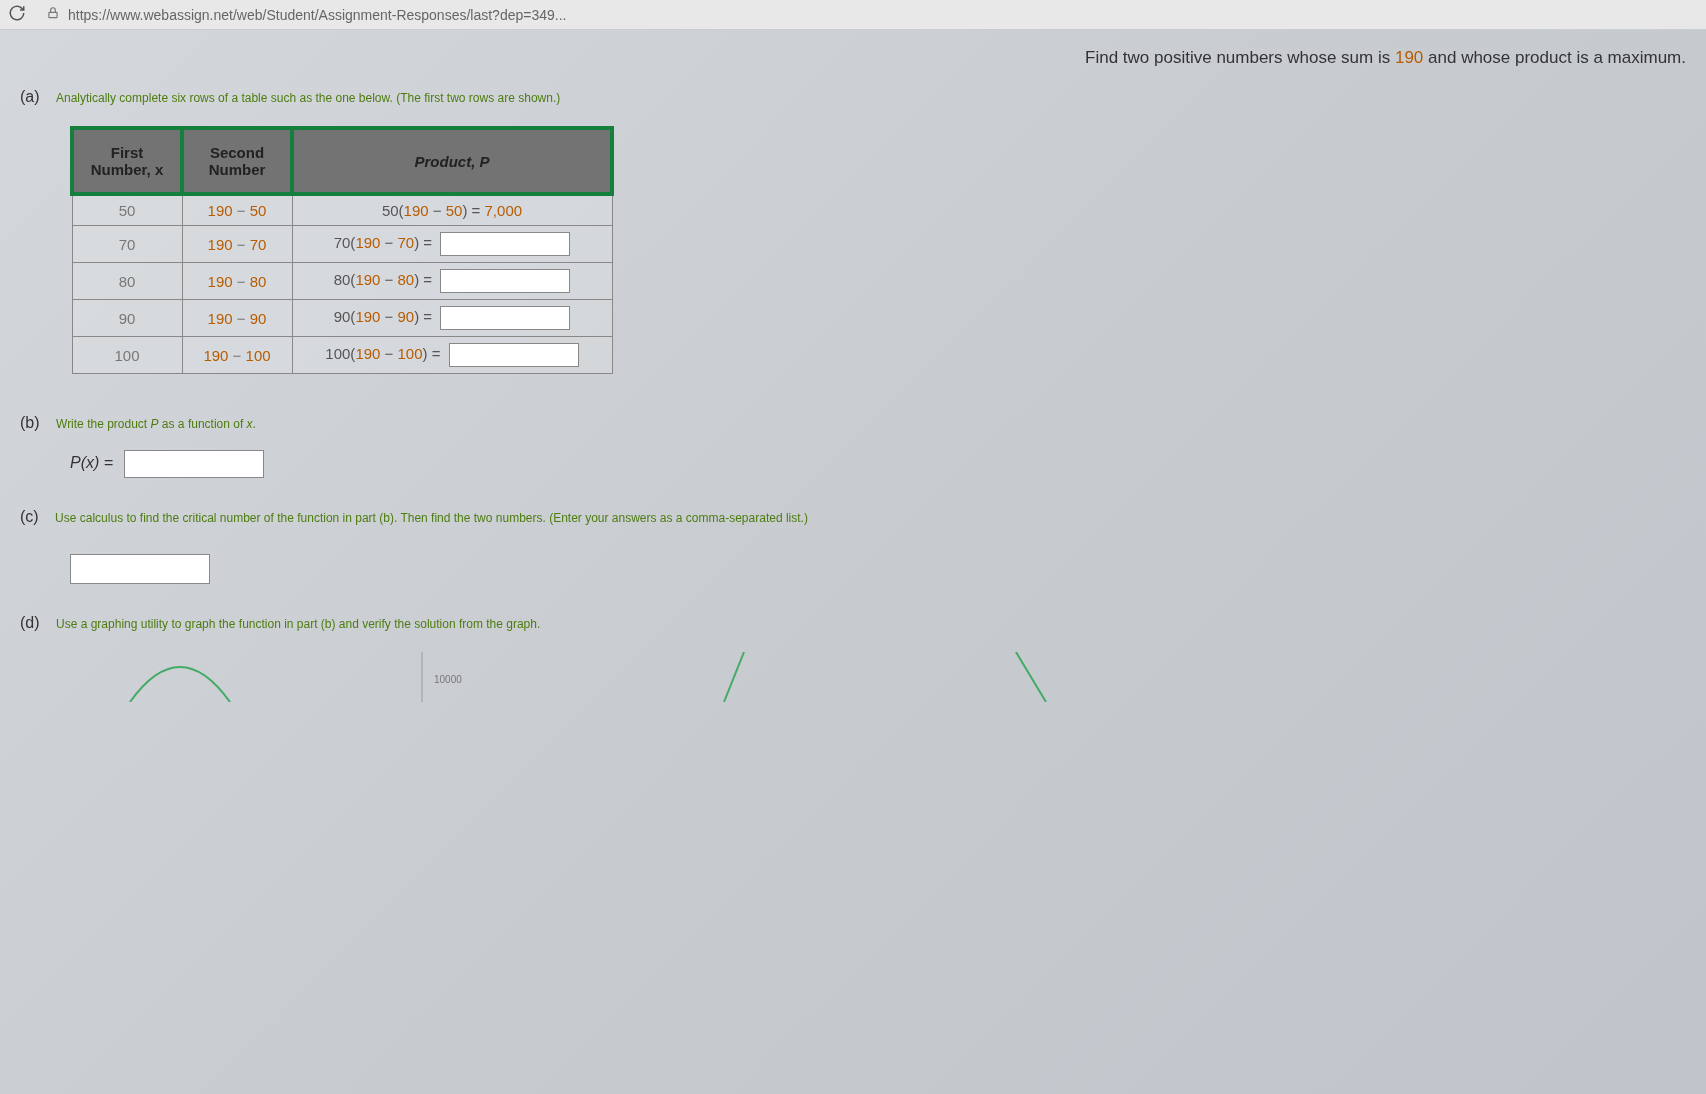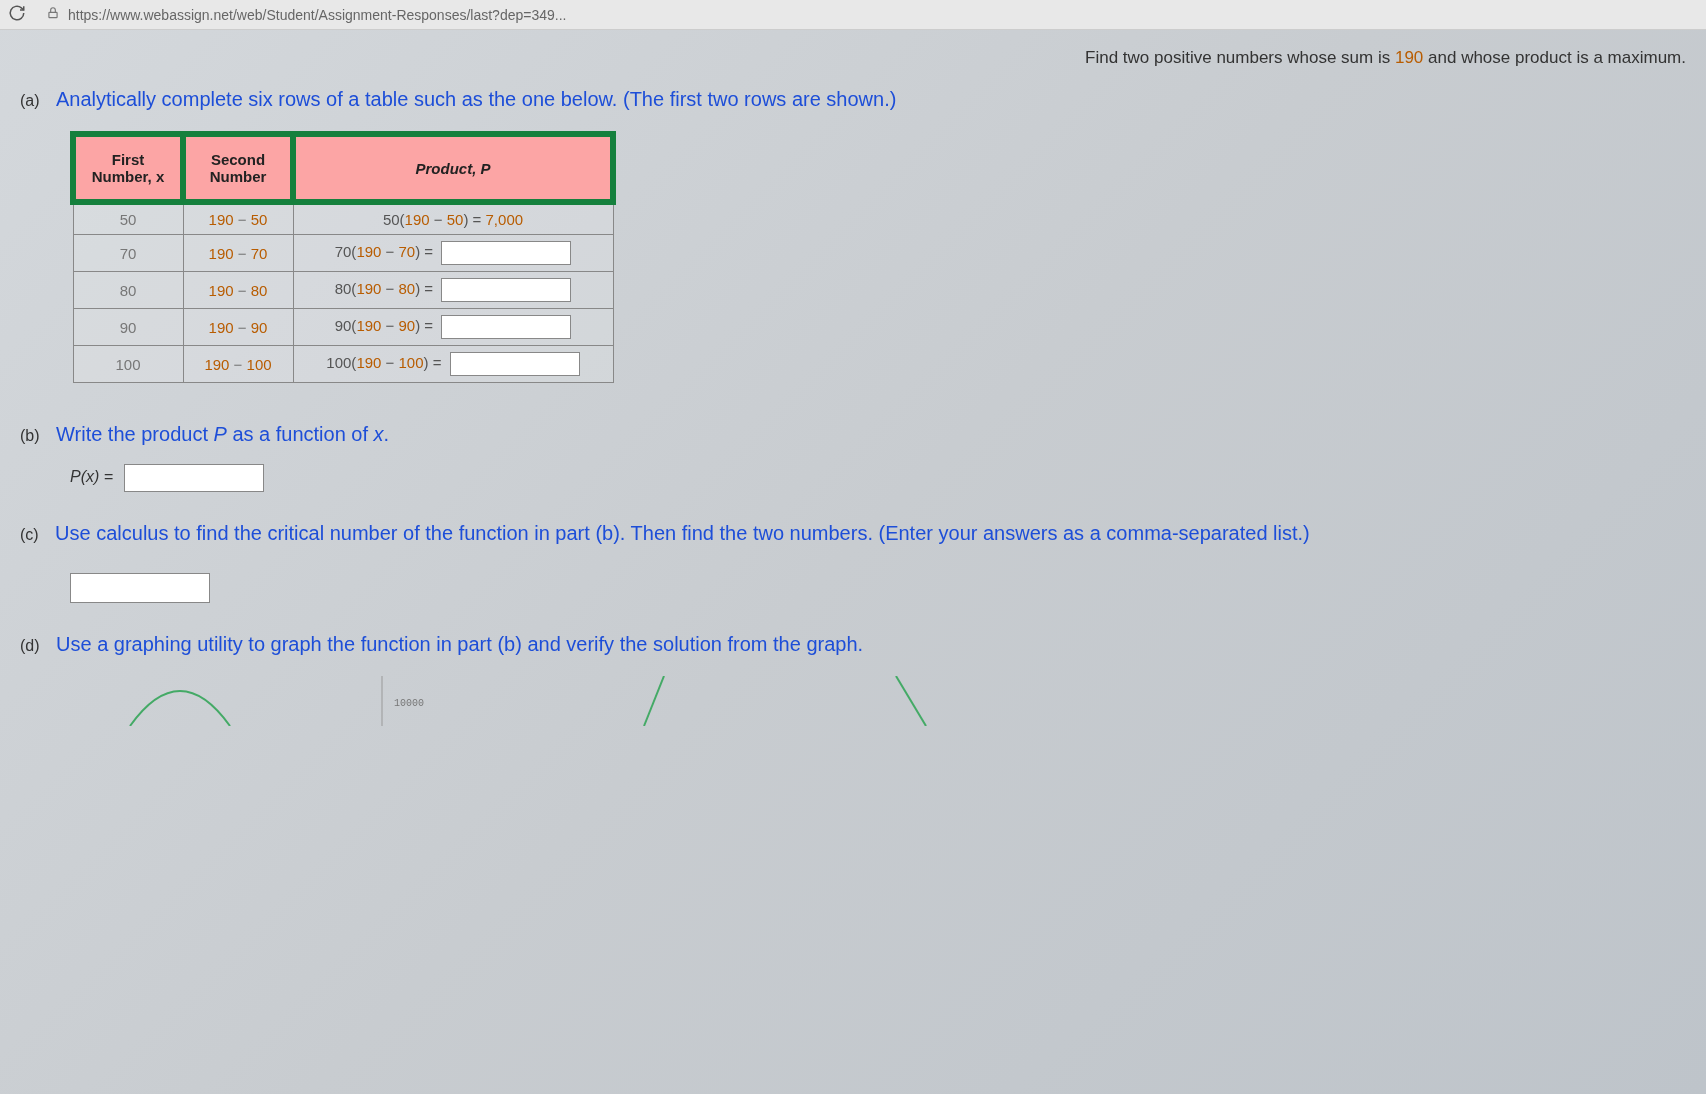--- a/index.html
+++ b/index.html
@@ -52,38 +52,38 @@
     .num-190 {
       color: #b85c00;
     }
     .part-label {
       display: inline-block;
       margin-right: 12px;
       font-size: 16px;
       color: #333;
     }
     .part-text {
-      font-size: 20px;
-      color: #1d4ed8;
+      font-size: 12px;
+      color: #4d7c0f;
     }
     .part-row {
       margin-bottom: 18px;
     }
     .part-content {
       margin-left: 50px;
       margin-top: 20px;
     }
     table.maxtable {
       border-collapse: collapse;
       border: 1px solid #888;
       margin-bottom: 40px;
     }
     table.maxtable th {
-      background: #fca5a5;
-      border: 6px solid #15803d;
+      background: #737373;
+      border: 4px solid #15803d;
       padding: 14px 14px;
       font-weight: bold;
       font-size: 15px;
       color: #222;
       text-align: center;
     }
     table.maxtable th.col1 { width: 110px; }
     table.maxtable th.col2 { width: 110px; }
     table.maxtable th.col3 { width: 320px; }
     table.maxtable td {
@@ -126,26 +126,25 @@
     }
     .italic-var {
       font-style: italic;
     }
     .section-b, .section-c, .section-d {
       margin-top: 30px;
       margin-bottom: 20px;
     }
     .graph-row {
       display: flex;
-      gap: 72px;
+      gap: 112px;
       margin-left: 70px;
       margin-top: 20px;
       height: 50px;
       overflow: hidden;
-      font-family: Liberation Mono, monospace;
     }
     .graph-cell {
       position: relative;
       width: 180px;
       height: 50px;
     }
     .graph-label-small {
       position: absolute;
       font-size: 10px;
       color: #777;

